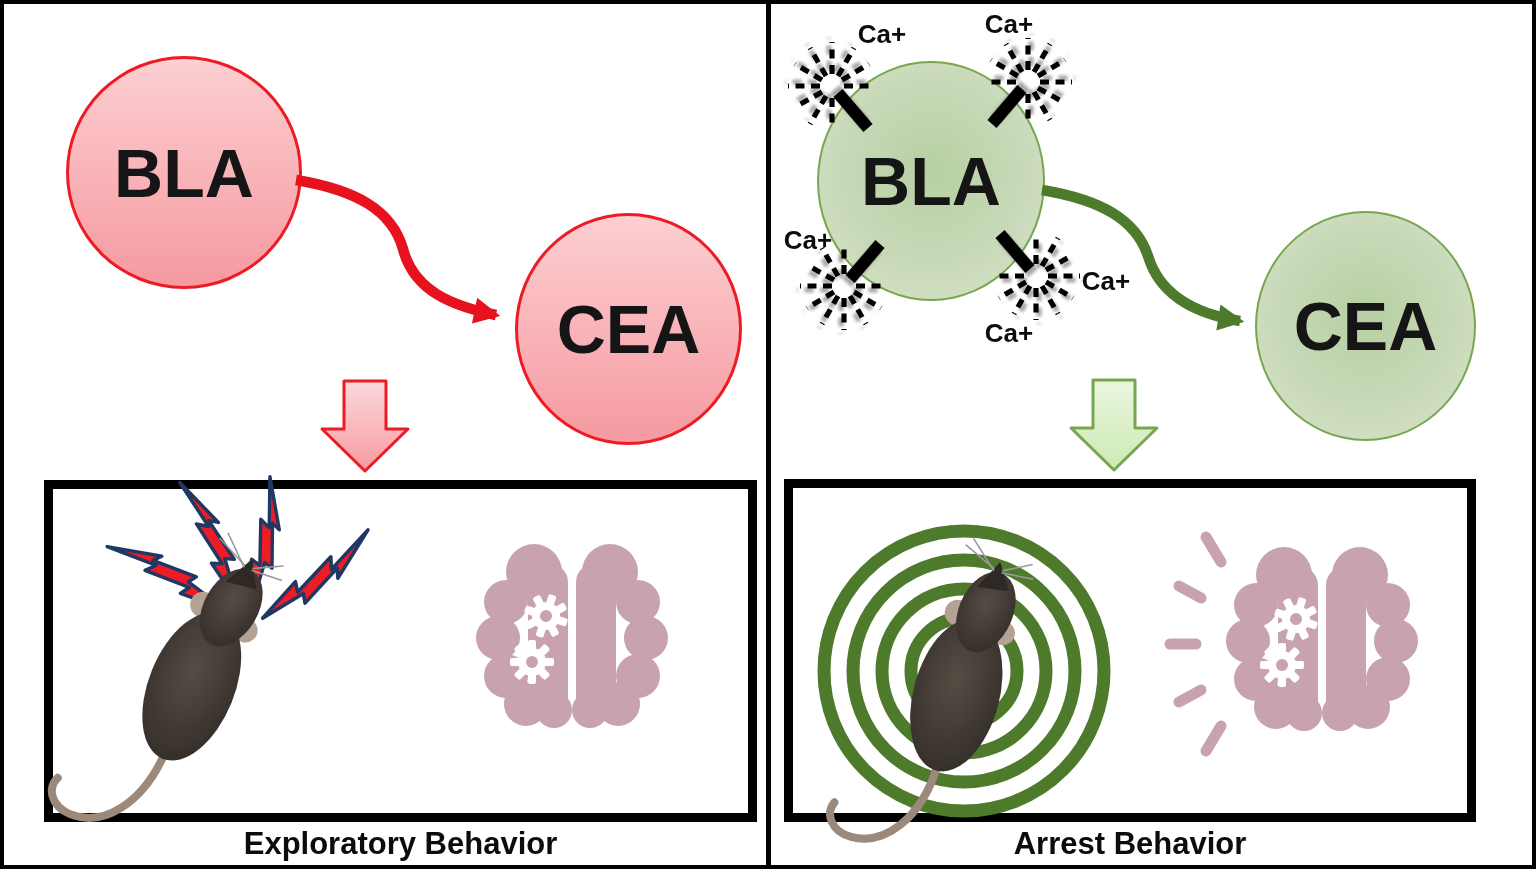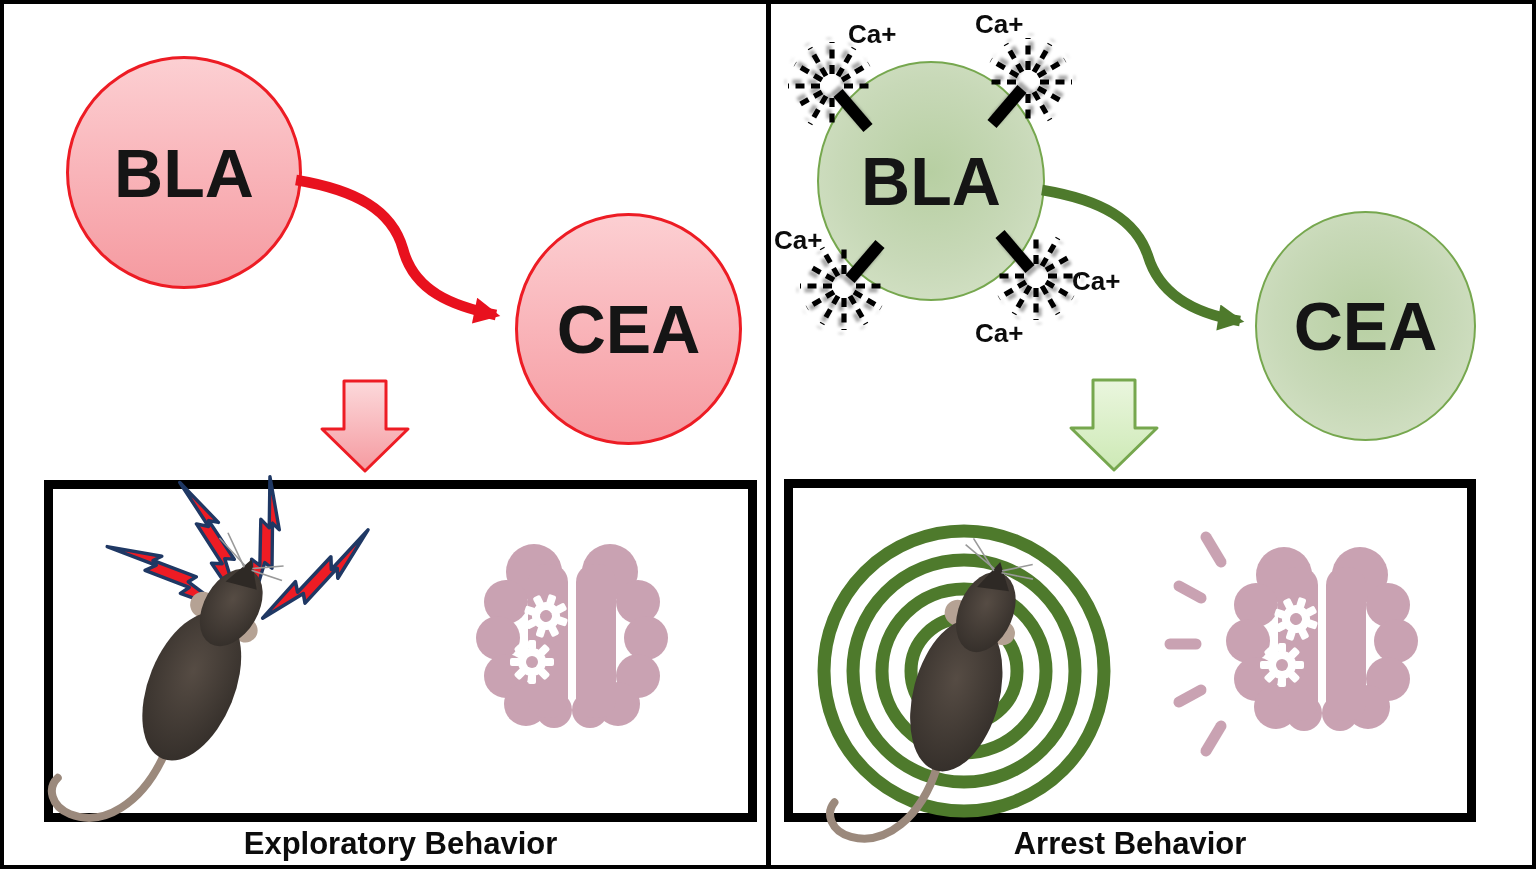--- a/index.html
+++ b/index.html
@@ -28,21 +28,21 @@
   .inner-box{position:absolute;border:9px solid #000;background:transparent;box-sizing:border-box;}
   #box-l{left:40px;top:476px;width:713px;height:342px;}
   #box-r{left:780px;top:475px;width:692px;height:343px;}
   .art{position:absolute;left:0;top:0;width:1536px;height:869px;pointer-events:none;}
   .caption{
     position:absolute;text-align:center;font-weight:bold;font-size:31px;color:#0c0c0c;top:822px;
   }
   #cap-l{left:40px;width:713px;}
   #cap-r{left:780px;width:692px;}
   .ca-label{
-    position:absolute;width:68px;text-align:left;font-weight:bold;font-size:26px;color:#0c0c0c;
+    position:absolute;width:68px;text-align:center;font-weight:bold;font-size:26px;color:#0c0c0c;
   }
   .burst{filter:drop-shadow(3px 4px 1.5px rgba(60,60,60,0.45));}
 </style>
 </head>
 <body>
 
 <div class="fig">
 
   <div class="divider"></div>
 

